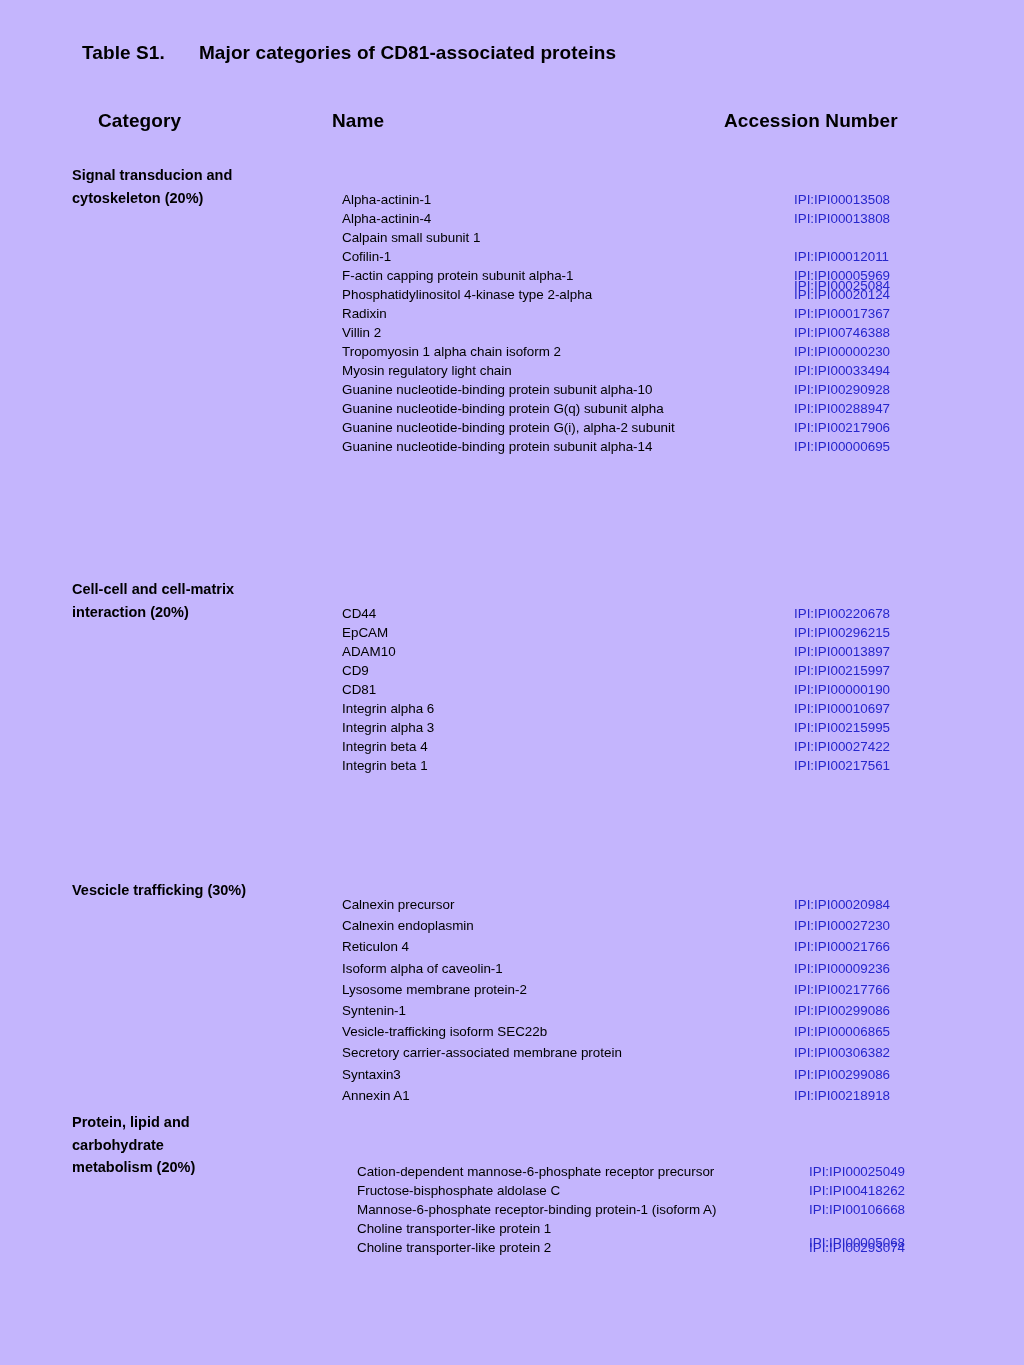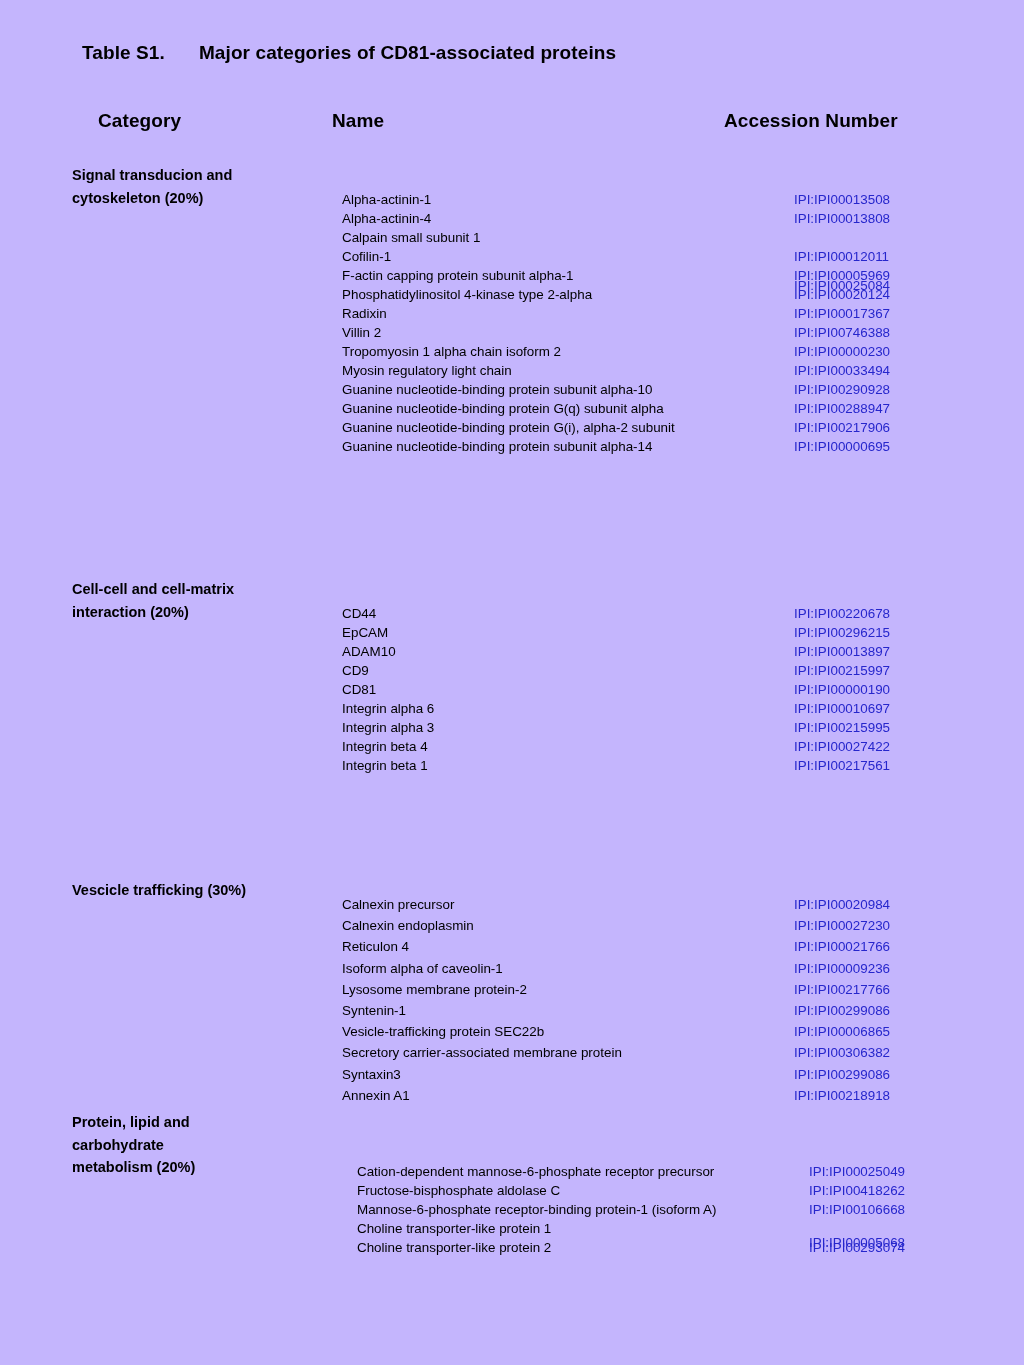--- a/index.html
+++ b/index.html
@@ -257,21 +257,21 @@
           </div>
           <div class="row">
             <span class="pname">Lysosome membrane protein-2</span>
             <span class="acc" style="color: rgb(38, 38, 204);">IPI:IPI00217766</span>
           </div>
           <div class="row">
             <span class="pname">Syntenin-1</span>
             <span class="acc" style="color: rgb(38, 38, 204);">IPI:IPI00299086</span>
           </div>
           <div class="row">
-            <span class="pname">Vesicle-trafficking protein SEC22b</span>
+            <span class="pname">Vesicle-trafficking isoform SEC22b</span>
             <span class="acc" style="color: rgb(38, 38, 204);">IPI:IPI00006865</span>
           </div>
           <div class="row">
             <span class="pname">Secretory carrier-associated membrane protein</span>
             <span class="acc" style="color: rgb(38, 38, 204);">IPI:IPI00306382</span>
           </div>
           <div class="row">
             <span class="pname">Syntaxin3</span>
             <span class="acc" style="color: rgb(38, 38, 204);">IPI:IPI00299086</span>
           </div>

